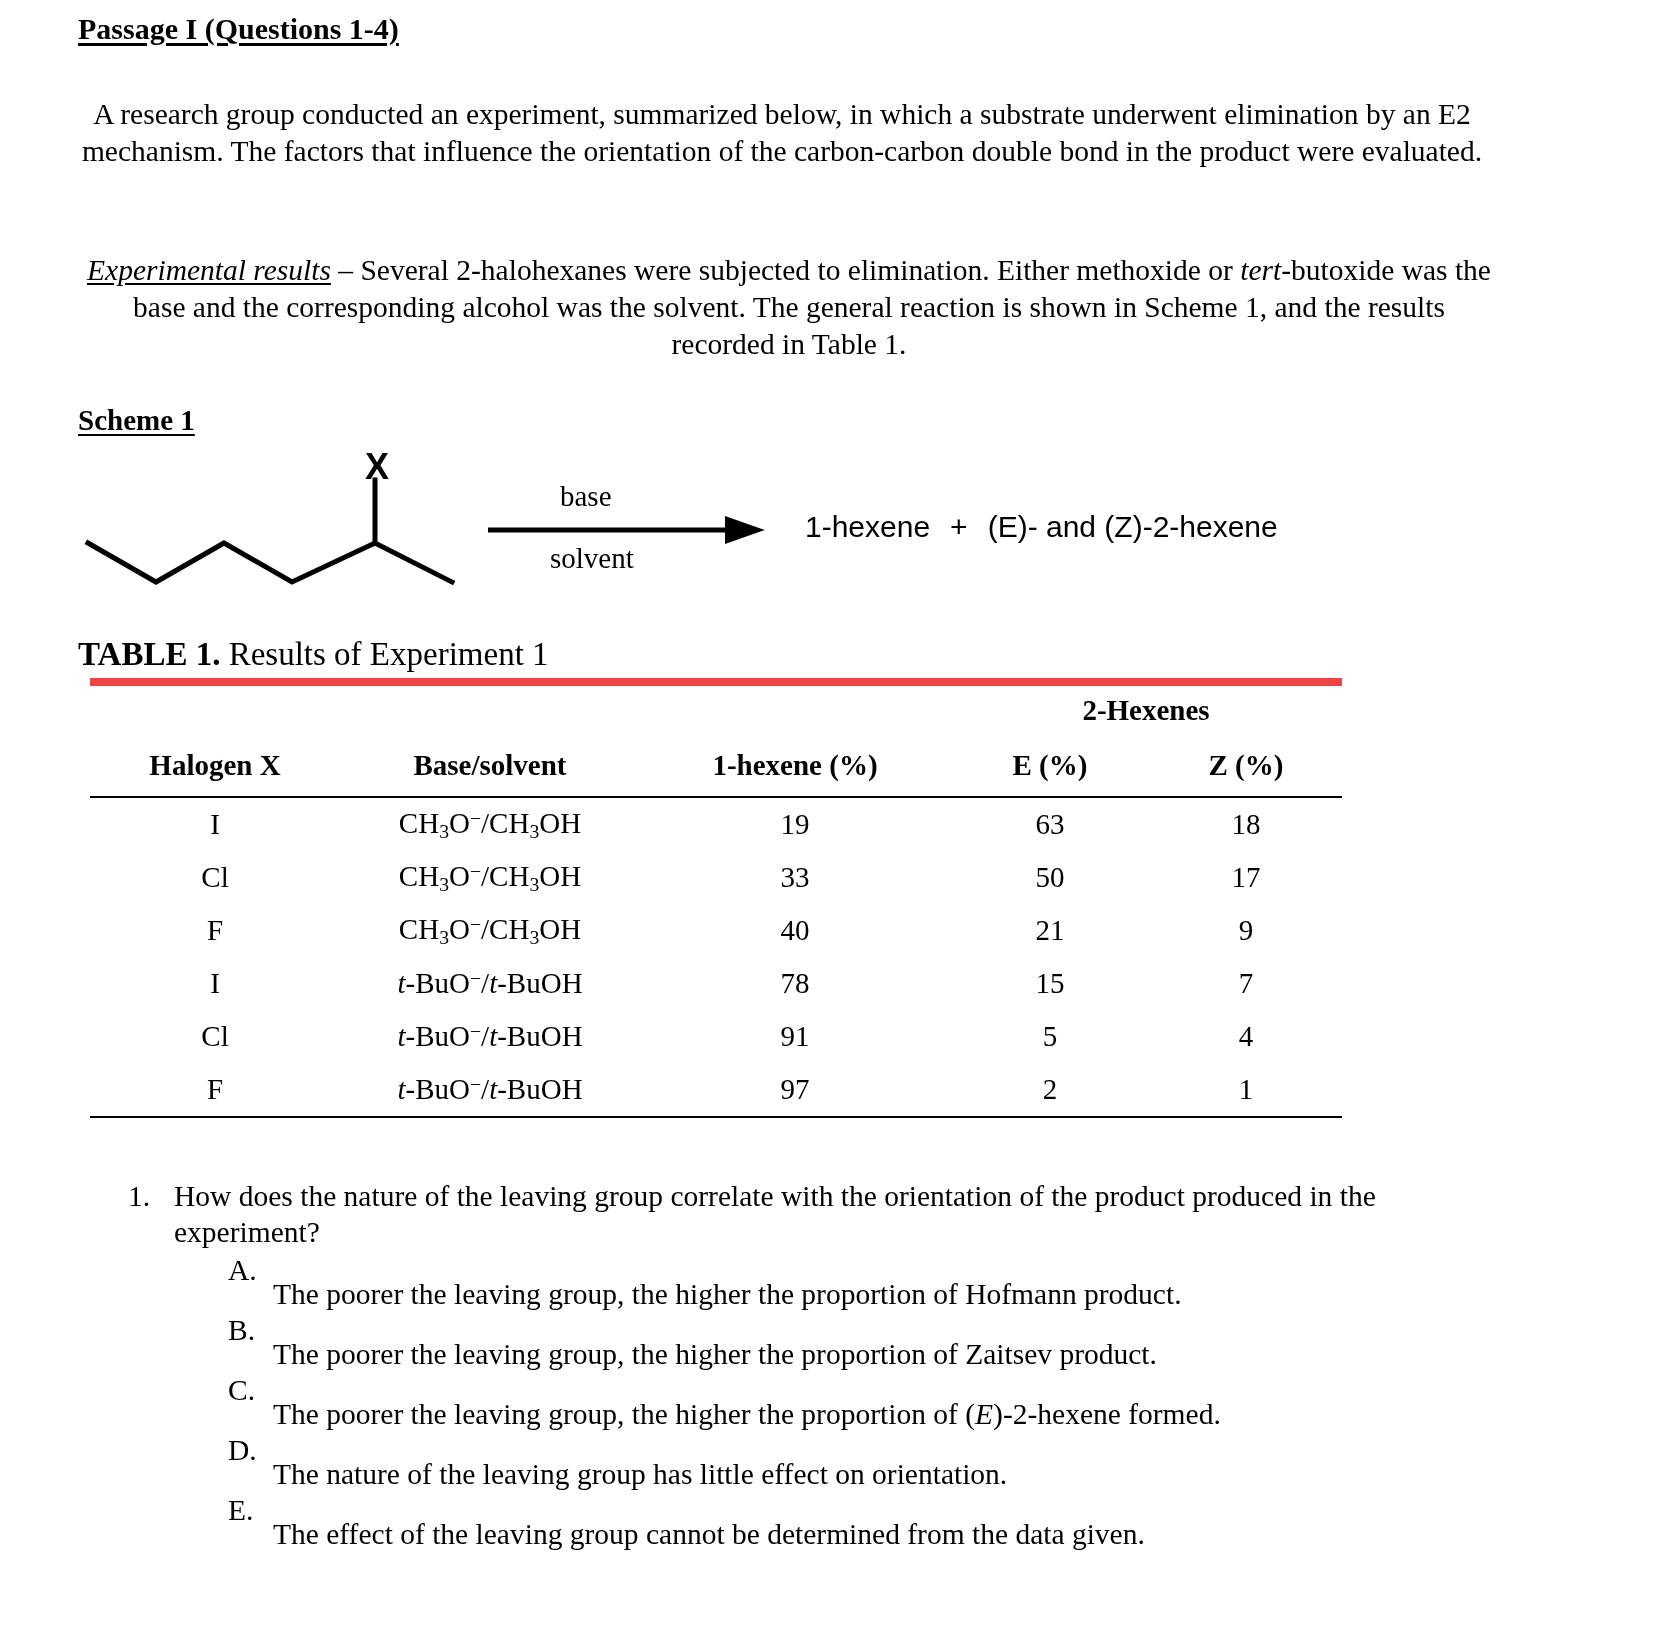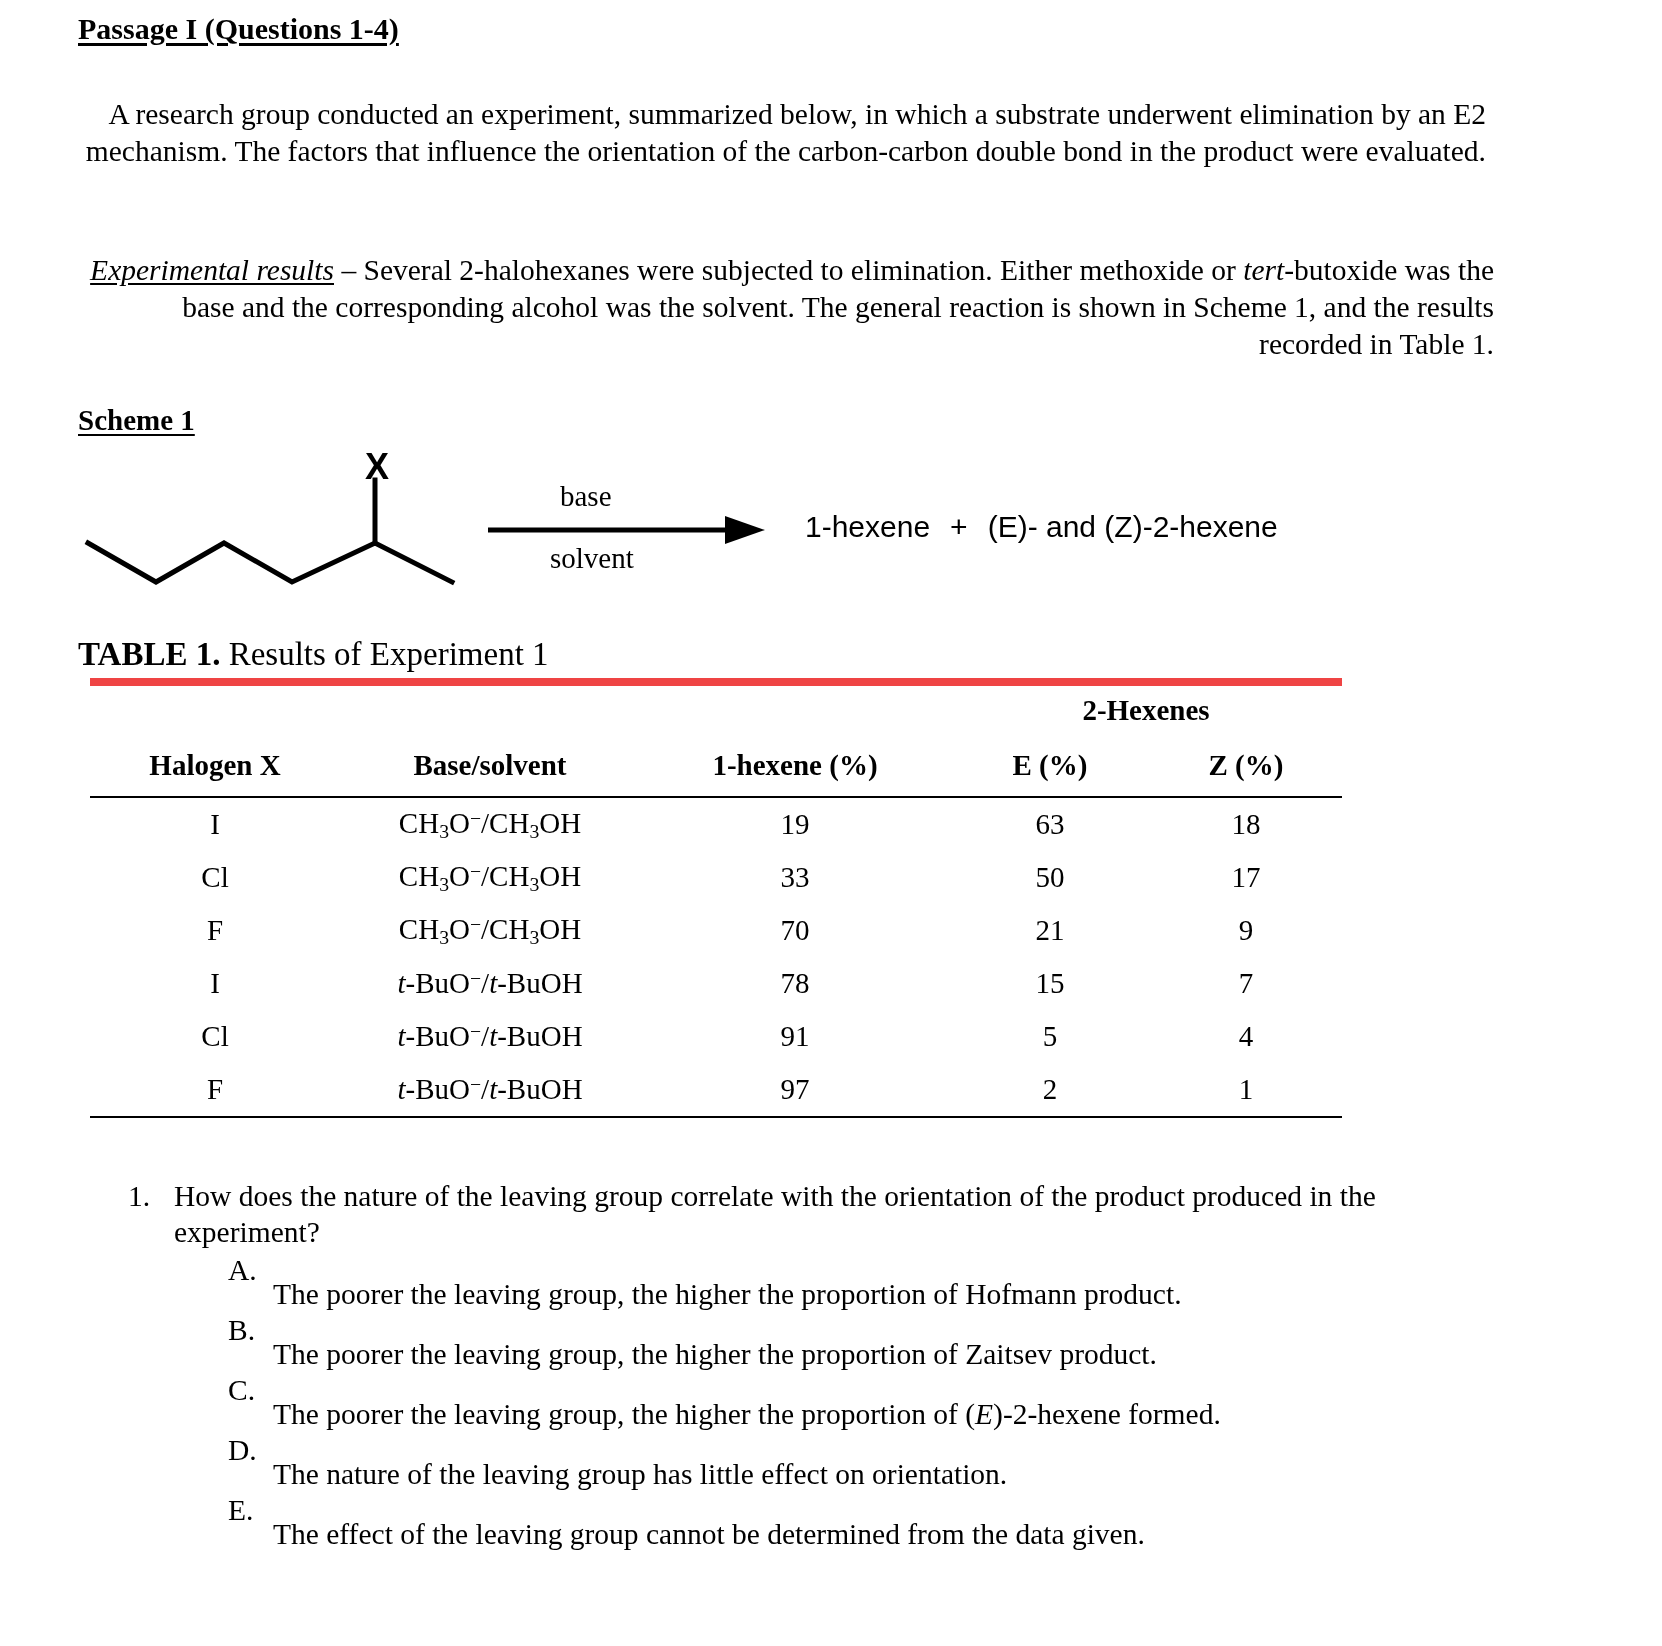--- a/index.html
+++ b/index.html
@@ -33,21 +33,21 @@
     text-decoration: underline;
     text-underline-offset: 4px;
     letter-spacing: 0px;
     white-space: nowrap;
   }
 
   .para {
     position: absolute;
     font-size: 29.5px;
     line-height: 37px;
-    text-align: right;
+    text-align: center;
   }
   #intro-paragraph {
     left: 78px;
     top: 96px;
     width: 1408px;
   }
   #results-paragraph {
     left: 84px;
     top: 252px;
     width: 1410px;
@@ -261,21 +261,21 @@
         <tr class="body-row">
           <td>Cl</td>
           <td>CH<sub>3</sub>O<sup>−</sup>/CH<sub>3</sub>OH</td>
           <td>33</td>
           <td>50</td>
           <td>17</td>
         </tr>
         <tr class="body-row">
           <td>F</td>
           <td>CH<sub>3</sub>O<sup>−</sup>/CH<sub>3</sub>OH</td>
-          <td>70</td>
+          <td>40</td>
           <td>21</td>
           <td>9</td>
         </tr>
         <tr class="body-row">
           <td>I</td>
           <td><i>t</i>-BuO<sup>−</sup>/<i>t</i>-BuOH</td>
           <td>78</td>
           <td>15</td>
           <td>7</td>
         </tr>

